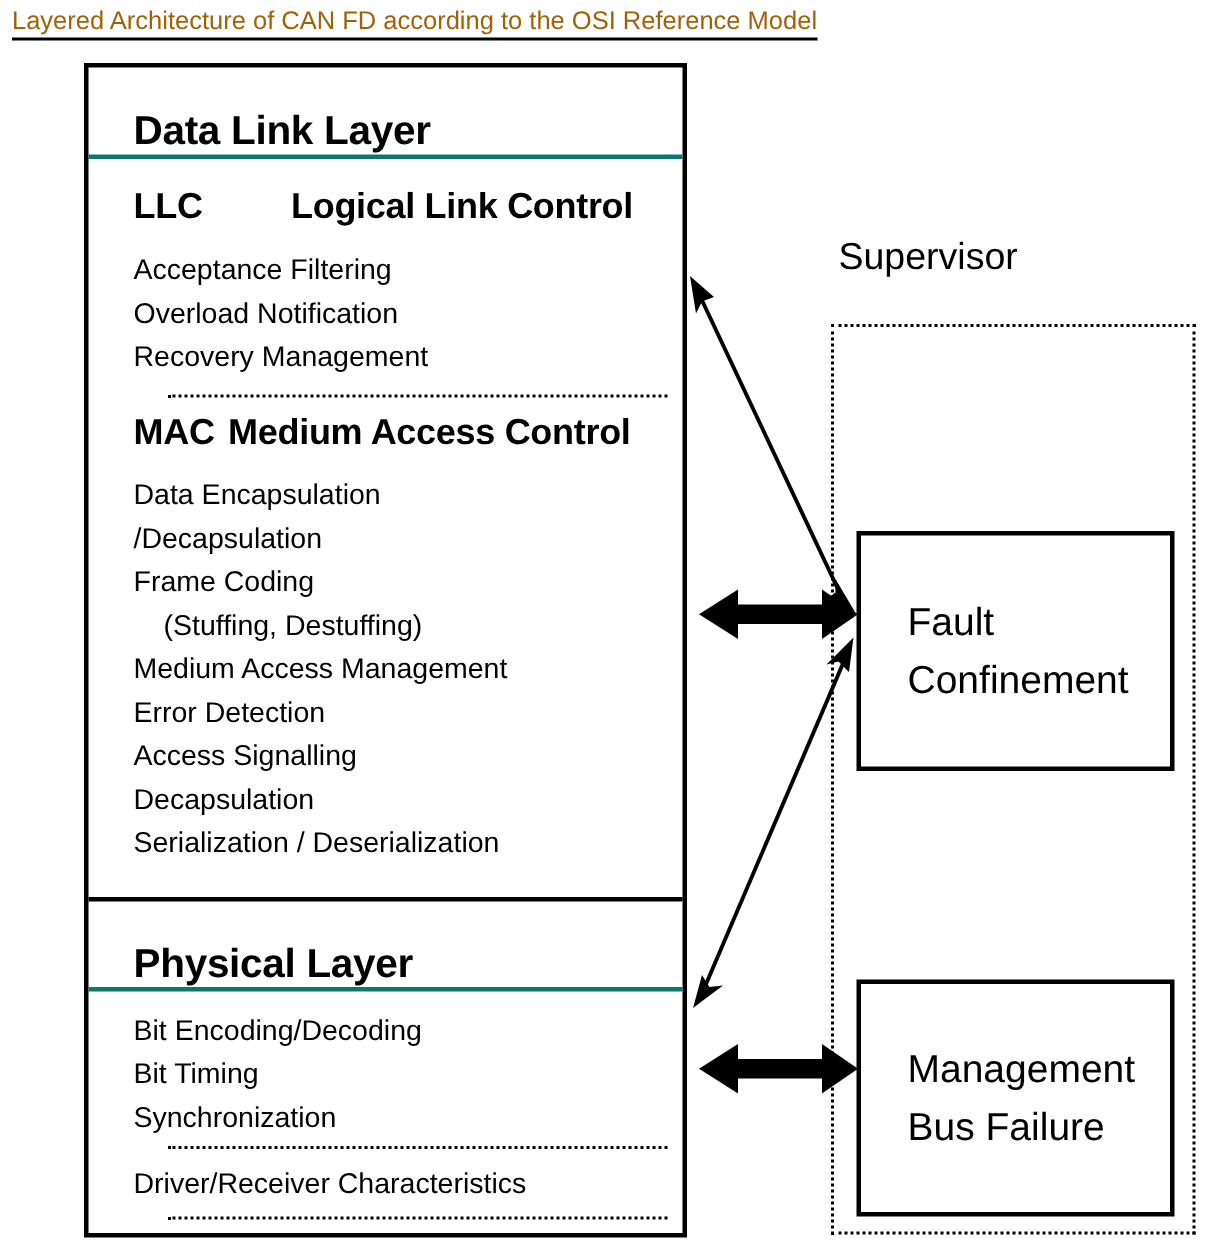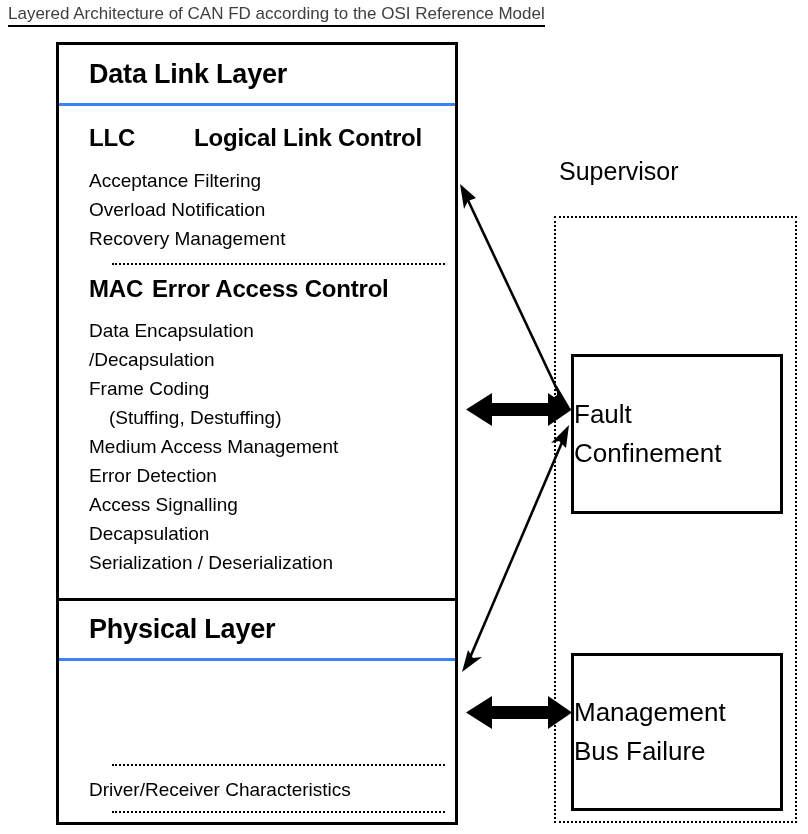--- a/index.html
+++ b/index.html
@@ -22,38 +22,38 @@
 
   
   #diagram-title {
     left: 8px;
     top: 4px;
     font-size: 17px;
     line-height: 20px;
     white-space: nowrap;
     border-bottom: 2px solid #000;
     padding-bottom: 1px;
-    color: #404040;
+    color: #a16207;
   }
 
   
   #protocol-stack {
     left: 56px;
     top: 42px;
     width: 402px;
     height: 783px;
     border: 3px solid #000;
     box-sizing: border-box;
     background: #fff;
   }
   .band-header {
-    border-bottom: 3px solid #3b82f6;
+    border-bottom: 3px solid #0f766e;
     box-sizing: border-box;
     display: flex;
-    align-items: center;
+    align-items: flex-end;
   }
   .band-header .htxt {
     font-size: 27px;
     font-weight: bold;
     letter-spacing: -0.2px;
     padding-left: 30px;
   }
   #dll-header { left: 0; top: 0; width: 396px; height: 61px; }
   #pl-header  { left: 0; top: 553px; width: 396px; height: 63px;
                 border-top: 3px solid #000; }
@@ -96,20 +96,21 @@
   .sup-box {
     border: 3px solid #000;
     box-sizing: border-box;
     background: #fff;
     display: flex;
     align-items: center;
   }
   .sup-box .btxt {
     font-size: 26px;
     line-height: 39px;
+    margin-left: 31px;
   }
   #fault-confinement-box { left: 571px; top: 354px; width: 212px; height: 160px; }
   #bus-failure-box       { left: 571px; top: 653px; width: 212px; height: 158px; }
 
   
   #arrow-layer {
     left: 0; top: 0; width: 808px; height: 834px;
     pointer-events: none;
   }
 </style>
@@ -135,38 +136,43 @@
       <div class="item">Acceptance Filtering</div>
       <div class="item">Overload Notification</div>
       <div class="item">Recovery Management</div>
     </div>
 
     <div class="abs dotted-sep" style="left:53px; top:218px; width:333px;"></div>
 
     <div class="abs" style="left:30px; top:230px; width:370px;">
       <div style="display:flex; align-items:baseline;text-align:right;">
         <span class="sub-title" style="padding-right:9px;">MAC</span>
-        <span class="sub-title">Error Access Control</span>
+        <span class="sub-title">Medium Access Control</span>
       </div>
       <div style="height:13px;"></div>
       <div class="item">Data Encapsulation</div>
       <div class="item">/Decapsulation</div>
       <div class="item">Frame Coding</div>
       <div class="item indent">(Stuffing, Destuffing)</div>
       <div class="item">Medium Access Management</div>
       <div class="item">Error Detection</div>
       <div class="item">Access Signalling</div>
       <div class="item">Decapsulation</div>
       <div class="item">Serialization / Deserialization</div>
     </div>
 
     <div class="abs band-header" id="pl-header">
       <span class="htxt">Physical Layer</span>
     </div>
 
+    <div class="abs" style="left:30px; top:628px; width:360px;">
+      <div class="item">Bit Encoding/Decoding</div>
+      <div class="item">Bit Timing</div>
+      <div class="item">Synchronization</div>
+    </div>
 
     <div class="abs dotted-sep" style="left:53px; top:719px; width:333px;"></div>
 
     <div class="abs" style="left:30px; top:730px; width:360px;">
       <div class="item">Driver/Receiver Characteristics</div>
     </div>
 
     <div class="abs dotted-sep" style="left:53px; top:766px; width:333px;"></div>
 
   </div>

